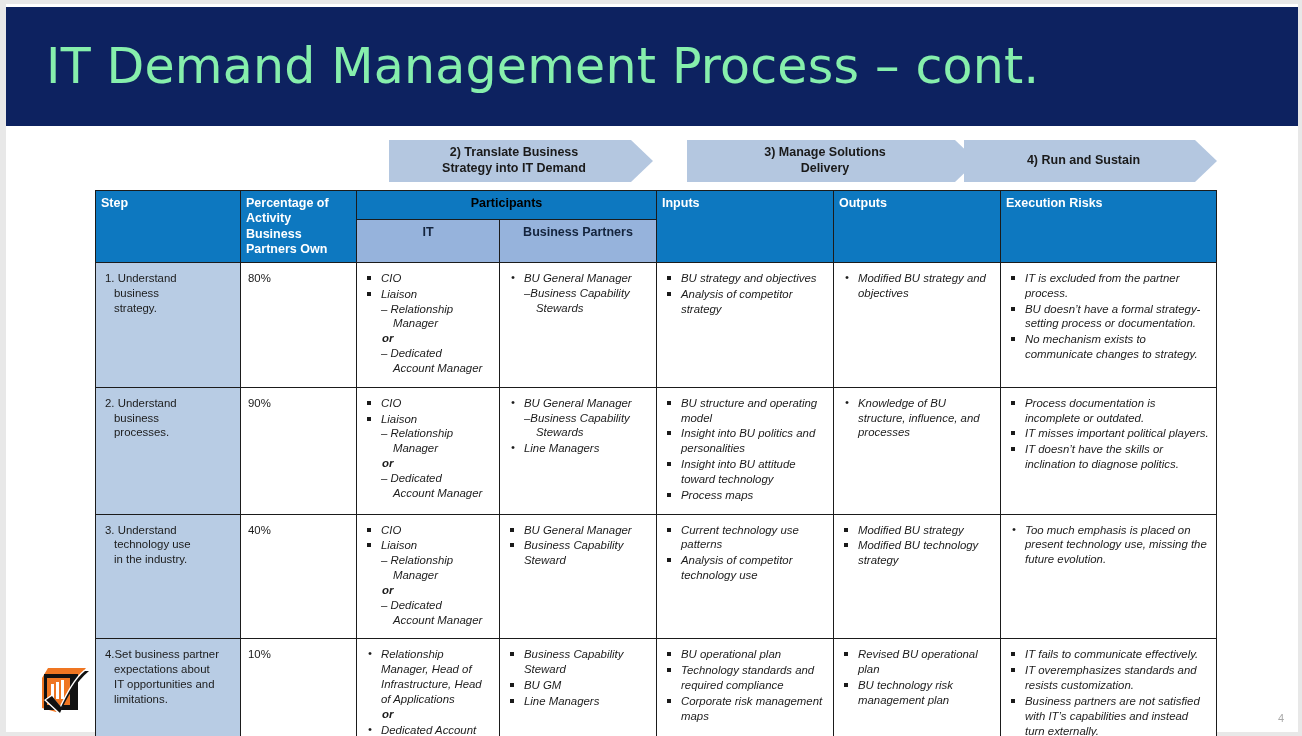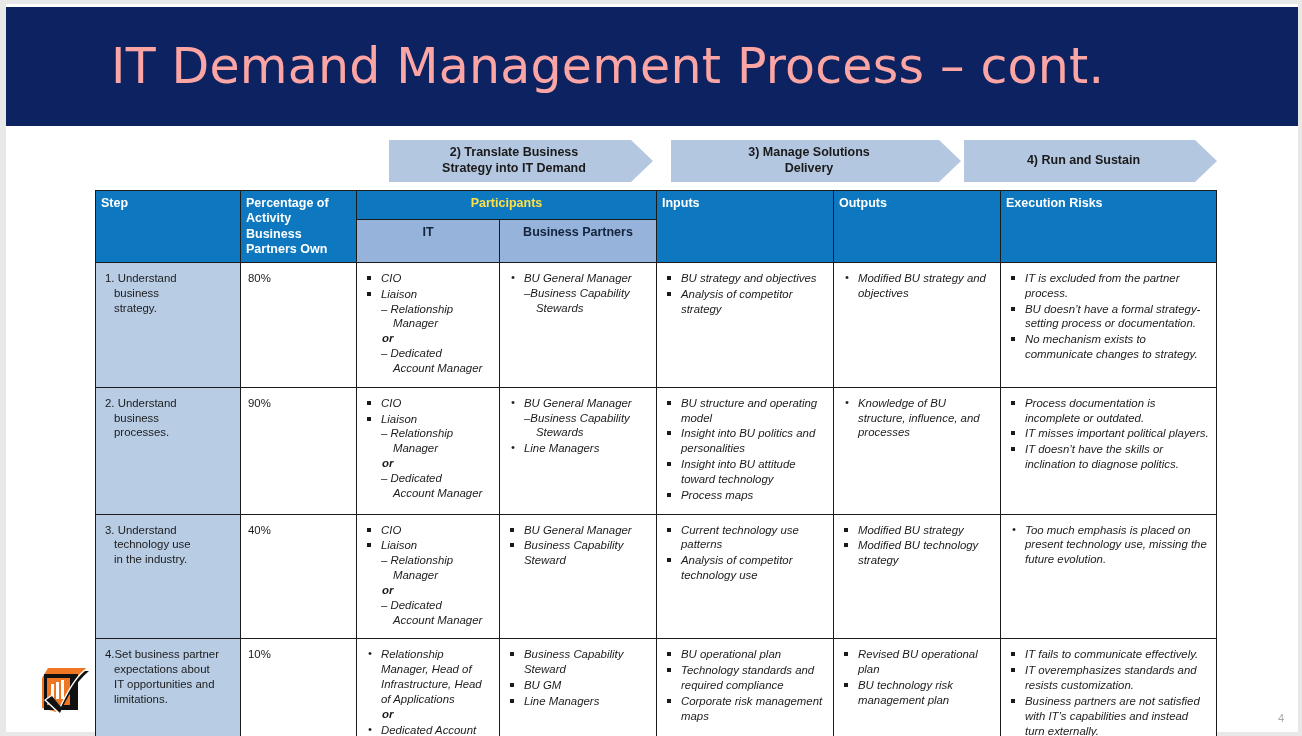--- a/index.html
+++ b/index.html
@@ -30,25 +30,25 @@
     position: absolute;
     left: 0px;
     top: 3px;
     width: 1292px;
     height: 119px;
     background: #0d2260;
     display: flex;
     align-items: center;
   }
   .title-text {
-    color: #fca5a5;
+    color: #86efac;
     font-size: 49px;
     font-weight: 400;
     letter-spacing: 0.2px;
-    padding-left: 105px;
+    padding-left: 40px;
     white-space: nowrap;
     font-family: "DejaVu Sans", sans-serif;
   }
 
   
   .chevron-row {
     position: absolute;
     left: 89px;
     top: 136px;
     width: 1122px;
@@ -65,21 +65,21 @@
     font-size: 12.5px;
     font-weight: bold;
     line-height: 1.25;
     -webkit-clip-path: polygon(0 0, calc(100% - 22px) 0, 100% 50%, calc(100% - 22px) 100%, 0 100%);
     clip-path: polygon(0 0, calc(100% - 22px) 0, 100% 50%, calc(100% - 22px) 100%, 0 100%);
     padding-right: 14px;
     box-sizing: border-box;
   }
   .chev-1 { left: 0px;   width: 248px; background: #0d78c0; color: #ffffff; }
   .chev-2 { left: 294px; width: 264px; background: #b4c7e0; color: #1a1a1a; }
-  .chev-3 { left: 576px; width: 290px; background: #b4c7e0; color: #1a1a1a; }
+  .chev-3 { left: 592px; width: 290px; background: #b4c7e0; color: #1a1a1a; }
   .chev-4 { left: 869px; width: 253px; background: #b4c7e0; color: #1a1a1a; }
 
   
   .tbl {
     position: absolute;
     left: 89px;
     top: 186px;
     width: 1121px;
     border-collapse: collapse;
     table-layout: fixed;
@@ -94,21 +94,21 @@
     color: #ffffff;
     font-size: 12.5px;
     font-weight: bold;
     text-align: left;
     padding: 6px 8px 6px 8px;
     vertical-align: middle;
     line-height: 1.22;
   }
   .hdr-participants {
     background: #0d78c0;
-    color: #fde047;
+    color: #000000;
     font-size: 12.5px;
     font-weight: bold;
     text-align: center;
     padding: 4px 0 4px 0;
     height: 18px;
     vertical-align: middle;
   }
   .hdr-sub {
     background: #96b3dc;
     color: #14243d;

